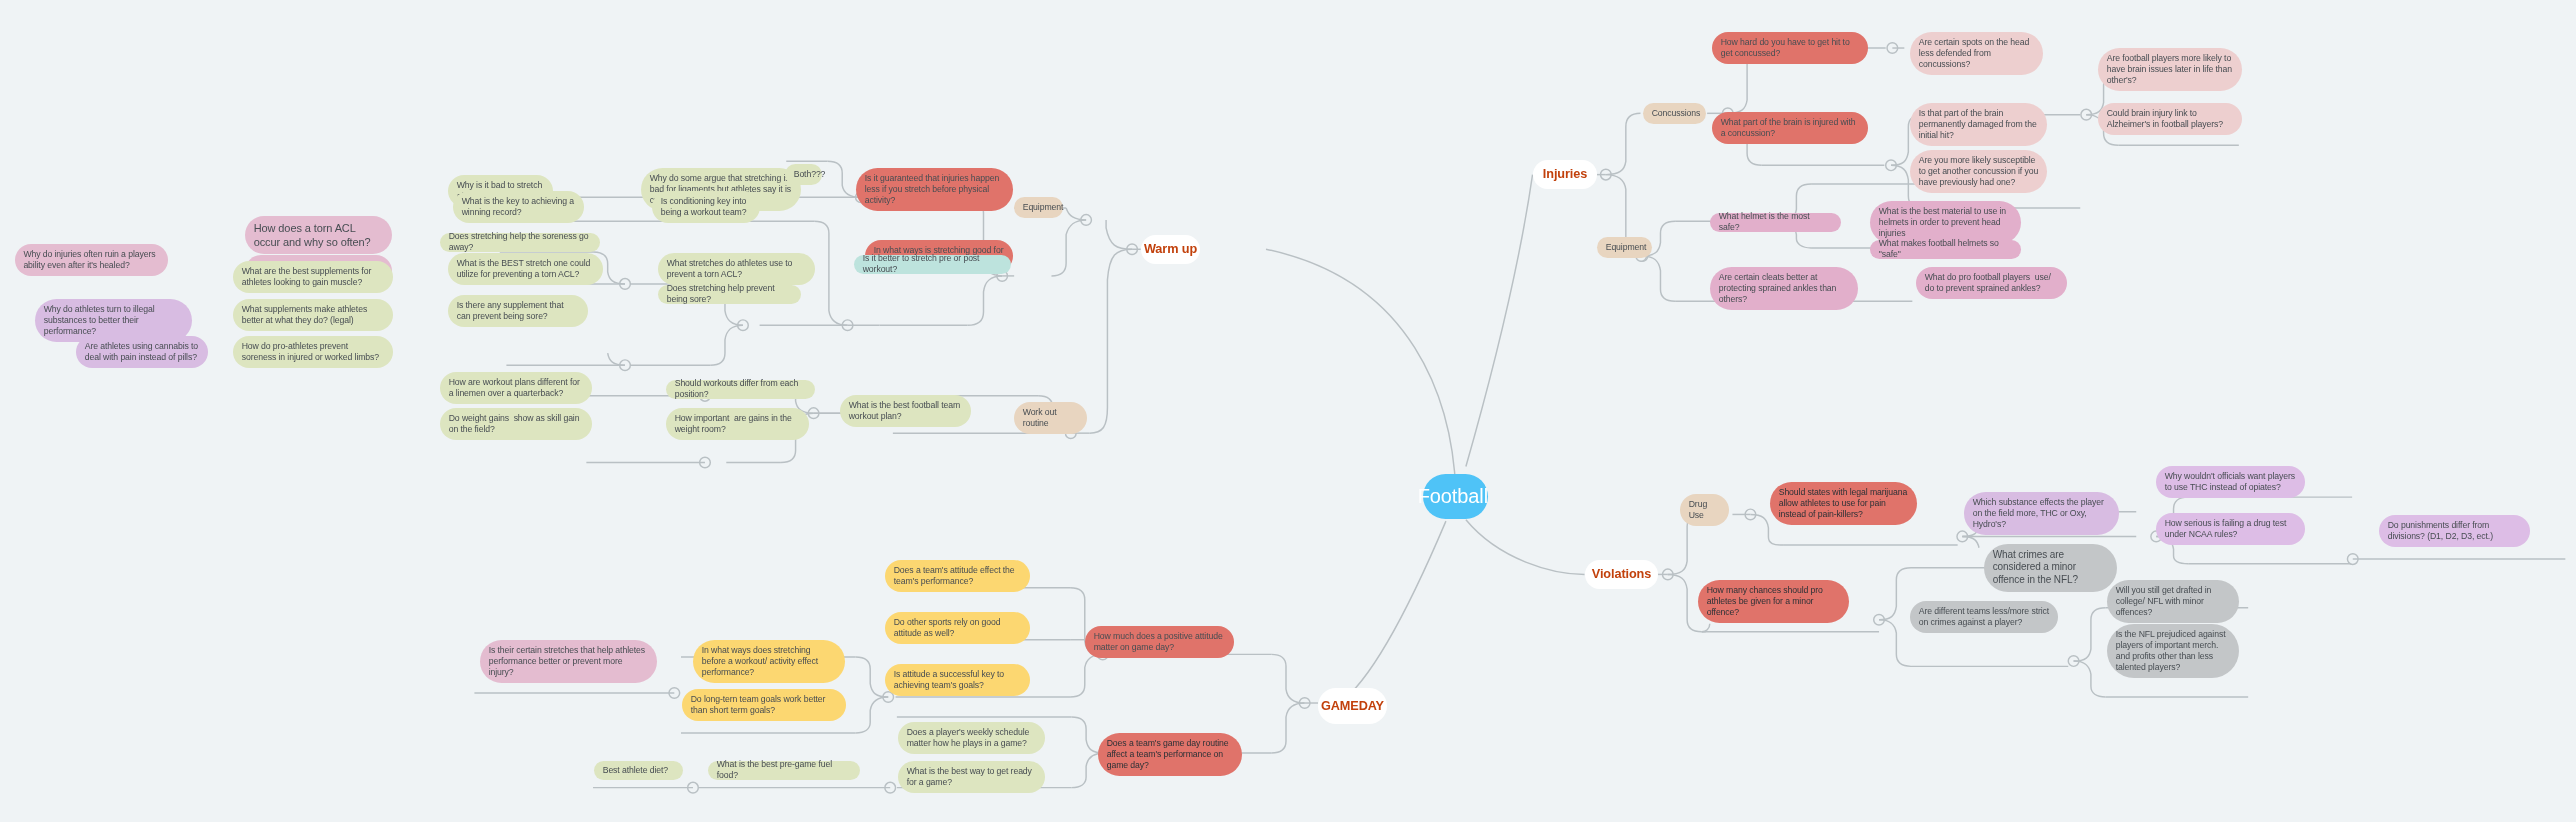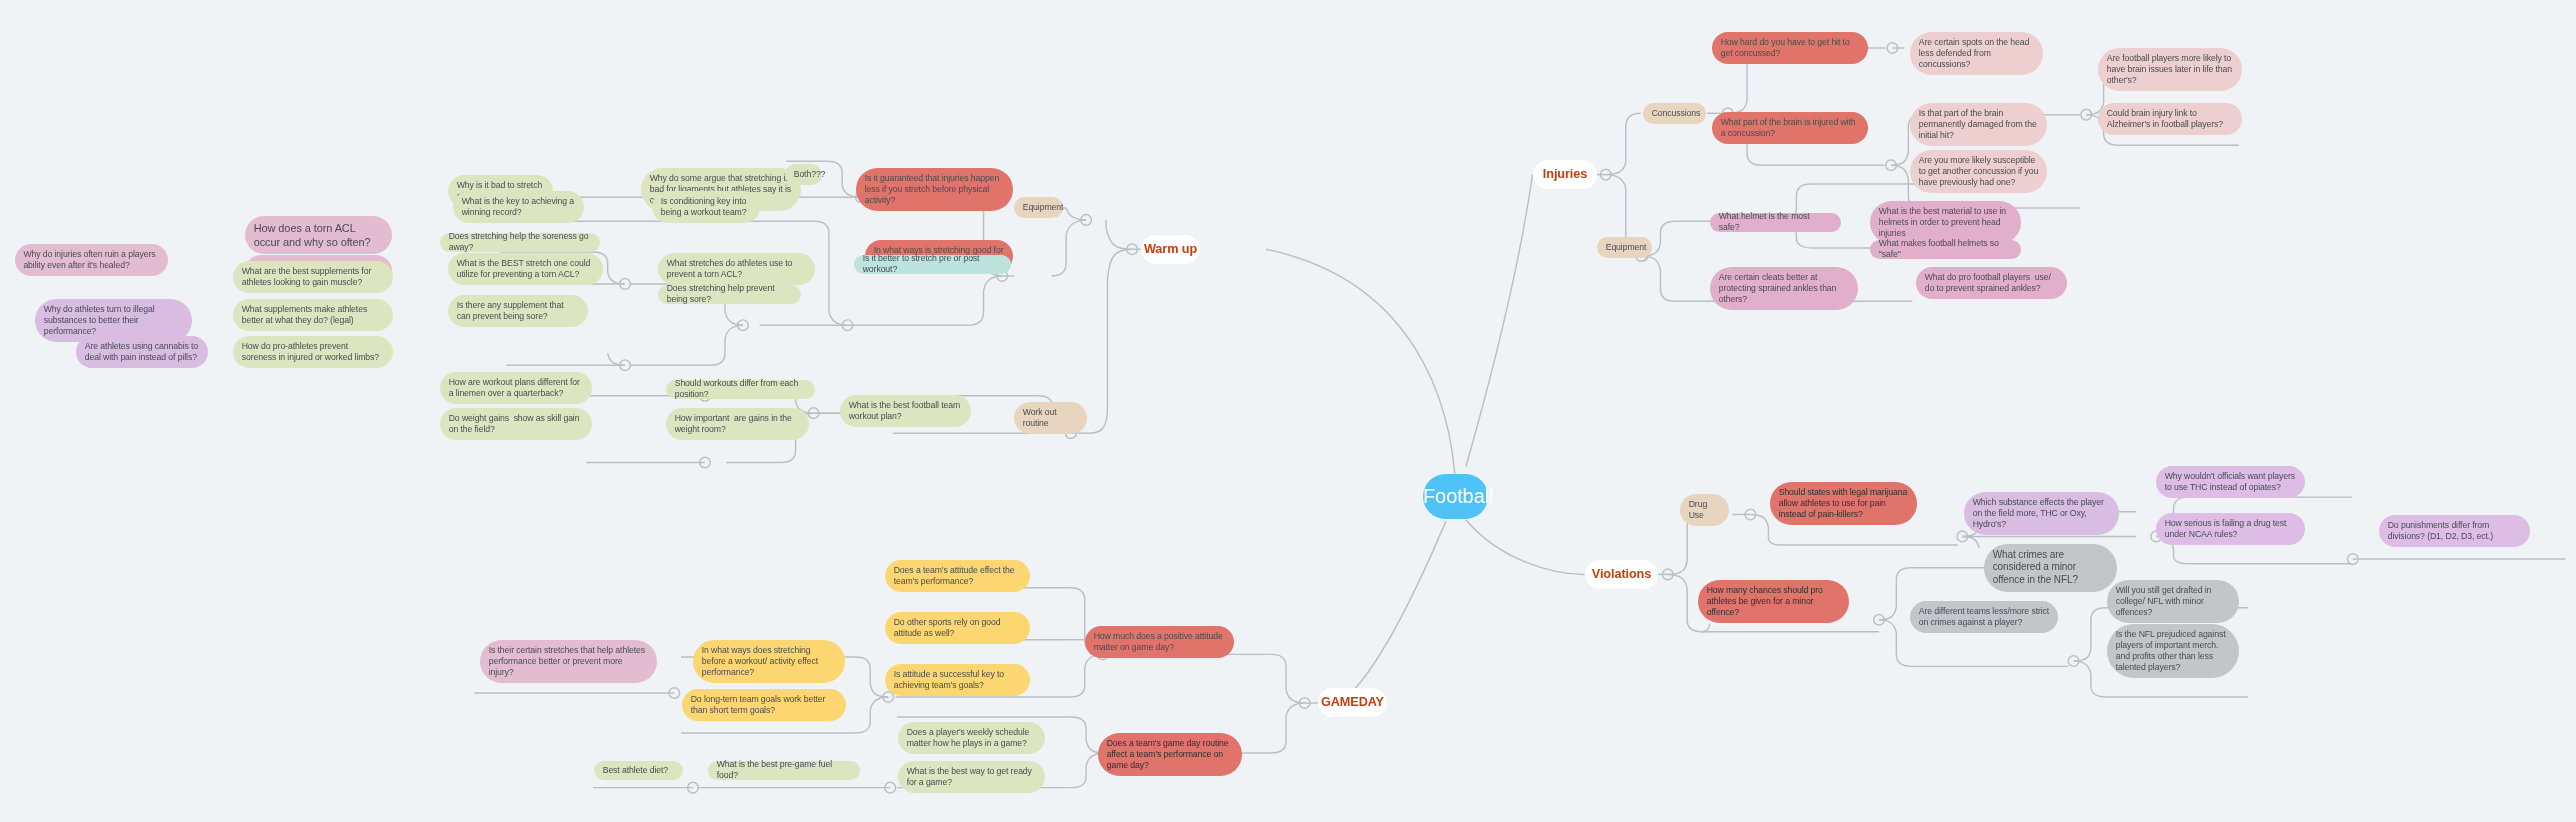--- a/index.html
+++ b/index.html
@@ -20,21 +20,21 @@
     display:flex;
     align-items:center;
     line-height:1.28;
     letter-spacing:-0.1px;
     white-space:pre-wrap;
   }
   .node.center{
     background:#4fc3f7;
     color:#ffffff;
     font-size:20px;
-    justify-content:flex-start;
+    justify-content:flex-end;
     border-radius:40px;
     font-weight:400;
   }
   .node.branch{
     background:#ffffff;
     color:#c2410c;
     font-weight:bold;
     justify-content:center;
     border-radius:27px;
   }
@@ -255,21 +255,21 @@
   <line class="underline" x1="1048" y1="1182" x2="1336" y2="1182"></line>
   <circle class="knob" cx="1040" cy="1182" r="8"></circle>
   <line class="underline" x1="890" y1="1182" x2="1040" y2="1182"></line>
 </svg>
 
 <div class="node center" style="left:1423px;top:474px;width:65px;height:45px;"><span>Football</span></div>
 
 <div class="node branch" style="left:1141px;top:235px;width:59px;height:29px;font-size:12.7px;"><span>Warm up</span></div>
 <div class="node branch" style="left:1533px;top:160px;width:64px;height:29px;font-size:12.7px;"><span>Injuries</span></div>
 <div class="node branch" style="left:1585px;top:560px;width:73px;height:29px;font-size:12.7px;"><span>Violations</span></div>
-<div class="node branch" style="left:1318px;top:688px;width:69px;height:29px;font-size:12.7px;"><span>GAMEDAY</span></div>
+<div class="node branch" style="left:1318px;top:688px;width:69px;height:36px;font-size:12.7px;"><span>GAMEDAY</span></div>
 
 <div class="node cat pad" style="left:1014px;top:197px;width:49px;font-size:8.7px;"><span>Equipment</span></div>
 <div class="node cat pad" style="left:1014px;top:402px;width:73px;font-size:8.7px;"><span>Work out routine</span></div>
 <div class="node cat pad" style="left:1643px;top:103px;width:63px;font-size:8.7px;"><span>Concussions</span></div>
 <div class="node cat pad" style="left:1597px;top:237px;width:55px;font-size:8.7px;"><span>Equipment</span></div>
 <div class="node cat pad" style="left:1680px;top:494px;width:49px;font-size:8.7px;"><span>Drug Use</span></div>
 
 <div class="node pink pad" style="left:14.7px;top:244px;width:153px;font-size:8.7px;"><span>Why do injuries often ruin a players ability even after it's healed?</span></div>
 <div class="node pink pad" style="left:245px;top:216px;width:147px;font-size:11px;"><span>How does a torn ACL occur and why so often?</span></div>
 <div class="node pink pad" style="left:245px;top:255px;width:147px;font-size:8.7px;"><span>Is there a long-lasting affect of a torn ACL or any ligament?</span></div>

